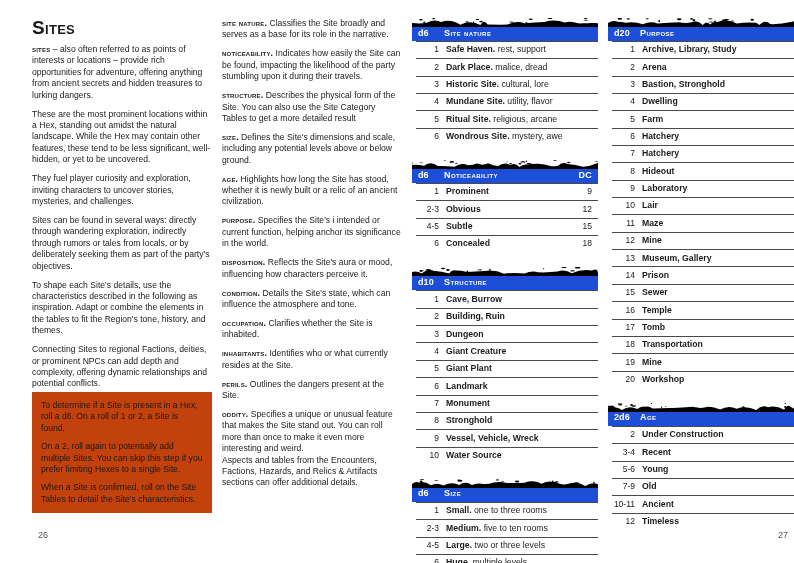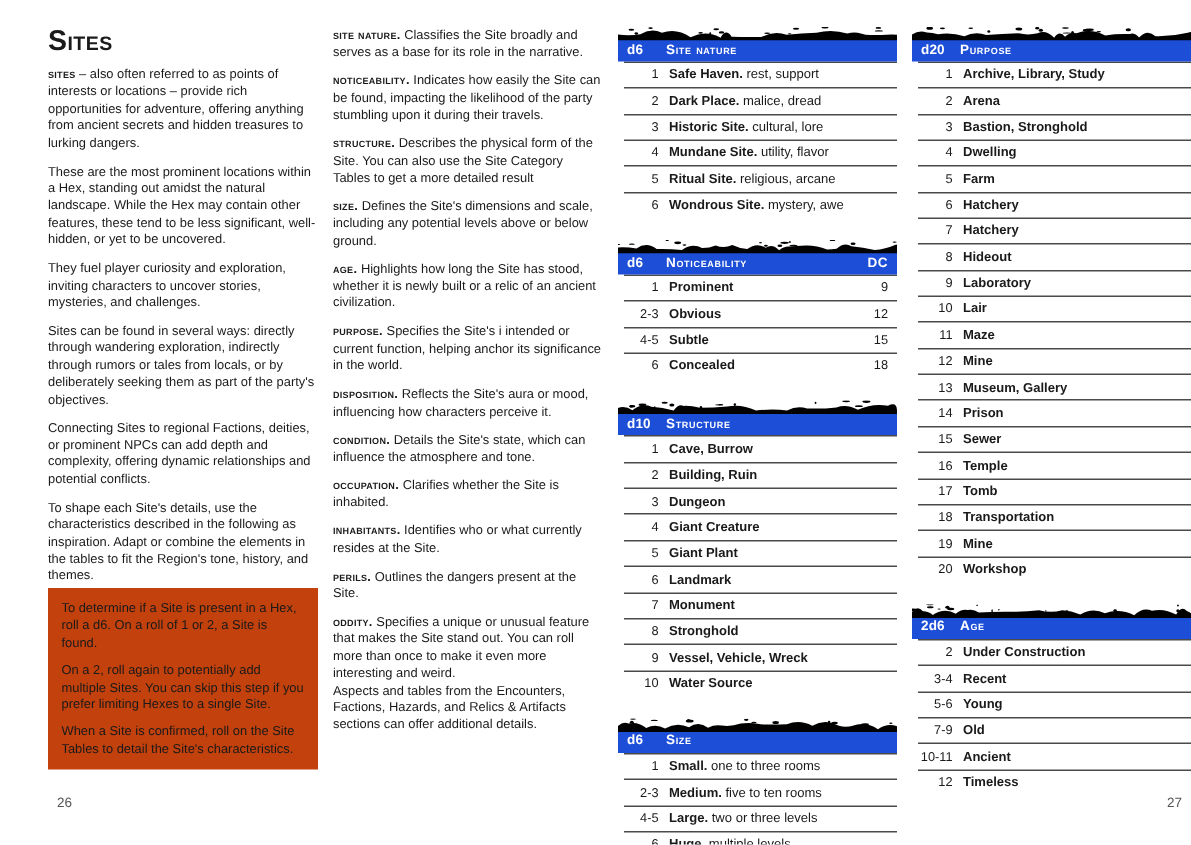--- a/index.html
+++ b/index.html
@@ -165,22 +165,22 @@
 
 <div class="spread">
 
   <div class="col col-text">
     <div class="page-title">Sites</div>
     <div id="c1-paras">
         <p class="body"><span class="sc">Sites</span> – also often referred to as points of interests or locations – provide rich opportunities for adventure, offering anything from ancient secrets and hidden treasures to lurking dangers.</p>
         <p class="body">These are the most prominent locations within a <b>Hex</b>, standing out amidst the natural landscape. While the <b>Hex</b> may contain other features, these tend to be less significant, well-hidden, or yet to be uncovered.</p>
         <p class="body">They fuel player curiosity and exploration, inviting characters to uncover stories, mysteries, and challenges.</p>
         <p class="body"><b>Sites</b> can be found in several ways: directly through wandering exploration, indirectly through rumors or tales from locals, or by deliberately seeking them as part of the party's objectives.</p>
+        <p class="body">To shape each <b>Site's</b> details, use the characteristics described in the following as inspiration. Adapt or combine the elements in the tables to fit the <b>Region's</b> tone, history, and themes.</p>
         <p class="body">Connecting <b>Sites</b> to regional <b>Factions</b>, deities, or prominent <b>NPCs</b> can add depth and complexity, offering dynamic relationships and potential conflicts.</p>
-        <p class="body">To shape each <b>Site's</b> details, use the characteristics described in the following as inspiration. Adapt or combine the elements in the tables to fit the <b>Region's</b> tone, history, and themes.</p>
       </div>
     <div class="callout" id="c1-callout">
         <p class="body">To determine if a <b>Site</b> is present in a <b>Hex</b>, roll a d6. On a roll of 1 or 2, a <b>Site</b> is found.</p>
         <p class="body">On a 2, roll again to potentially add multiple <b>Sites</b>. You can skip this step if you prefer limiting <b>Hexes</b> to a single <b>Site</b>.</p>
         <p class="body">When a <b>Site</b> is confirmed, roll on the <b>Site Tables</b> to detail the <b>Site's</b> characteristics.</p>
       </div>
   </div>
 
   <div class="col col-text">
     <div id="c2-terms">

